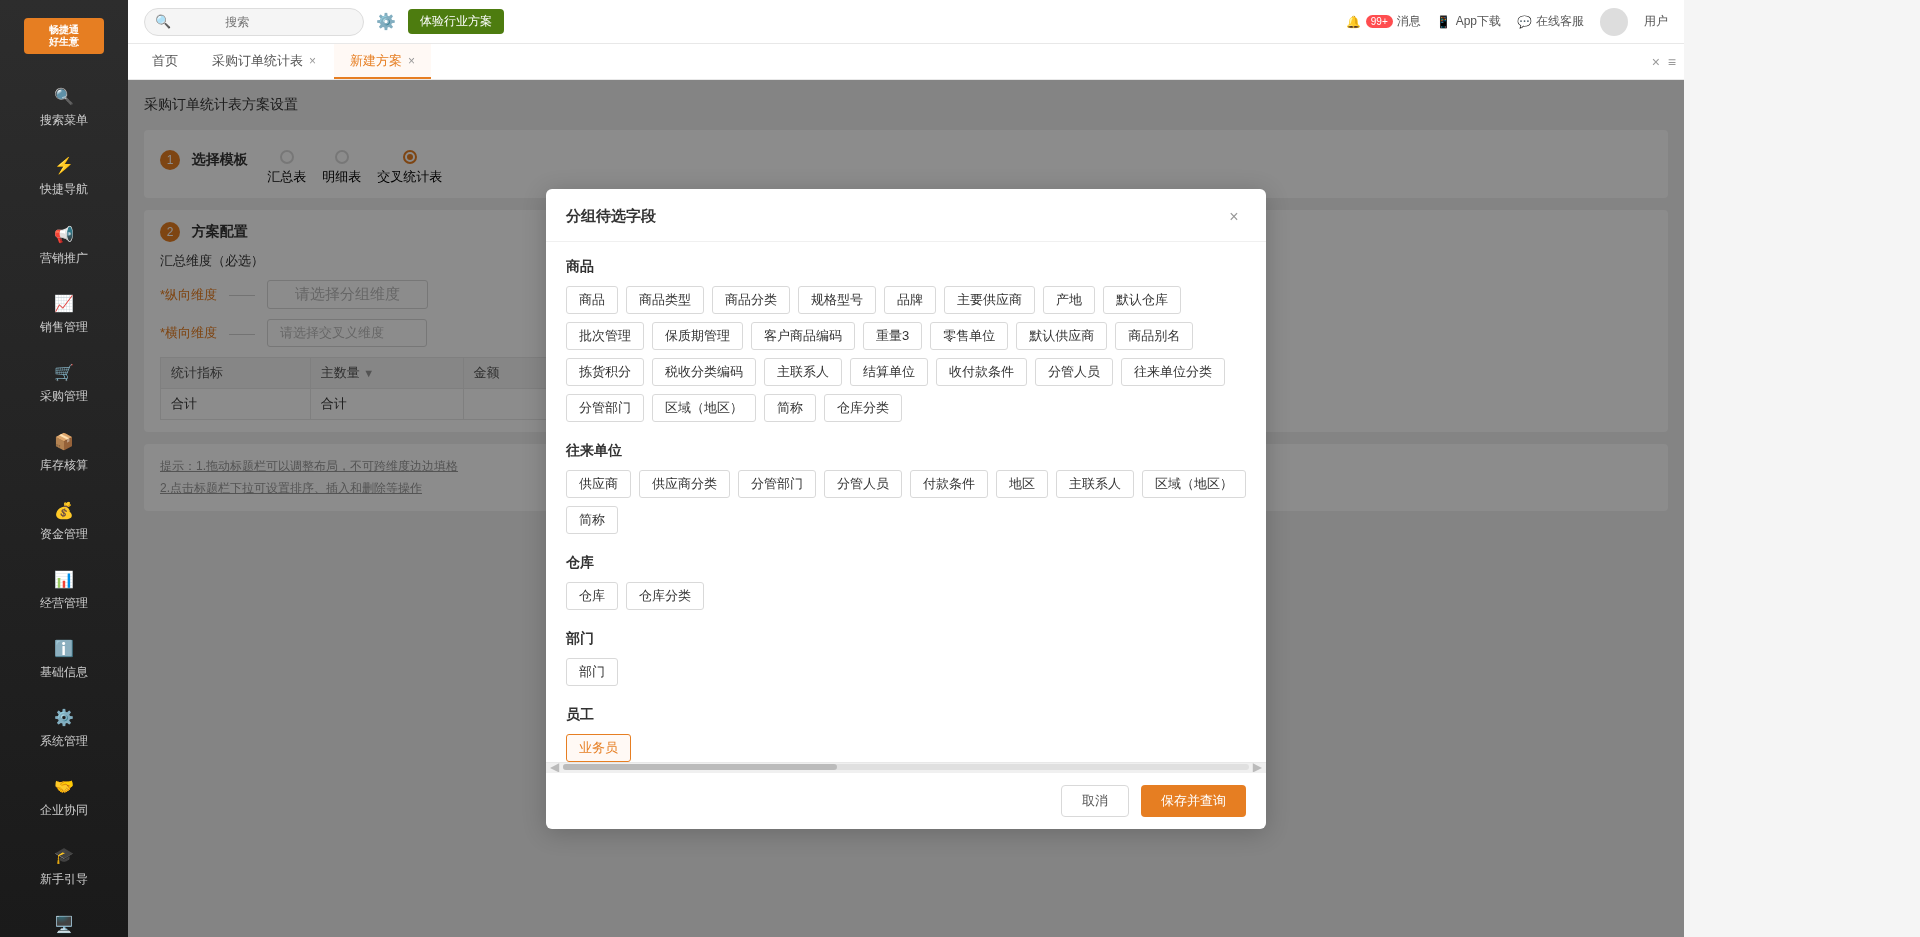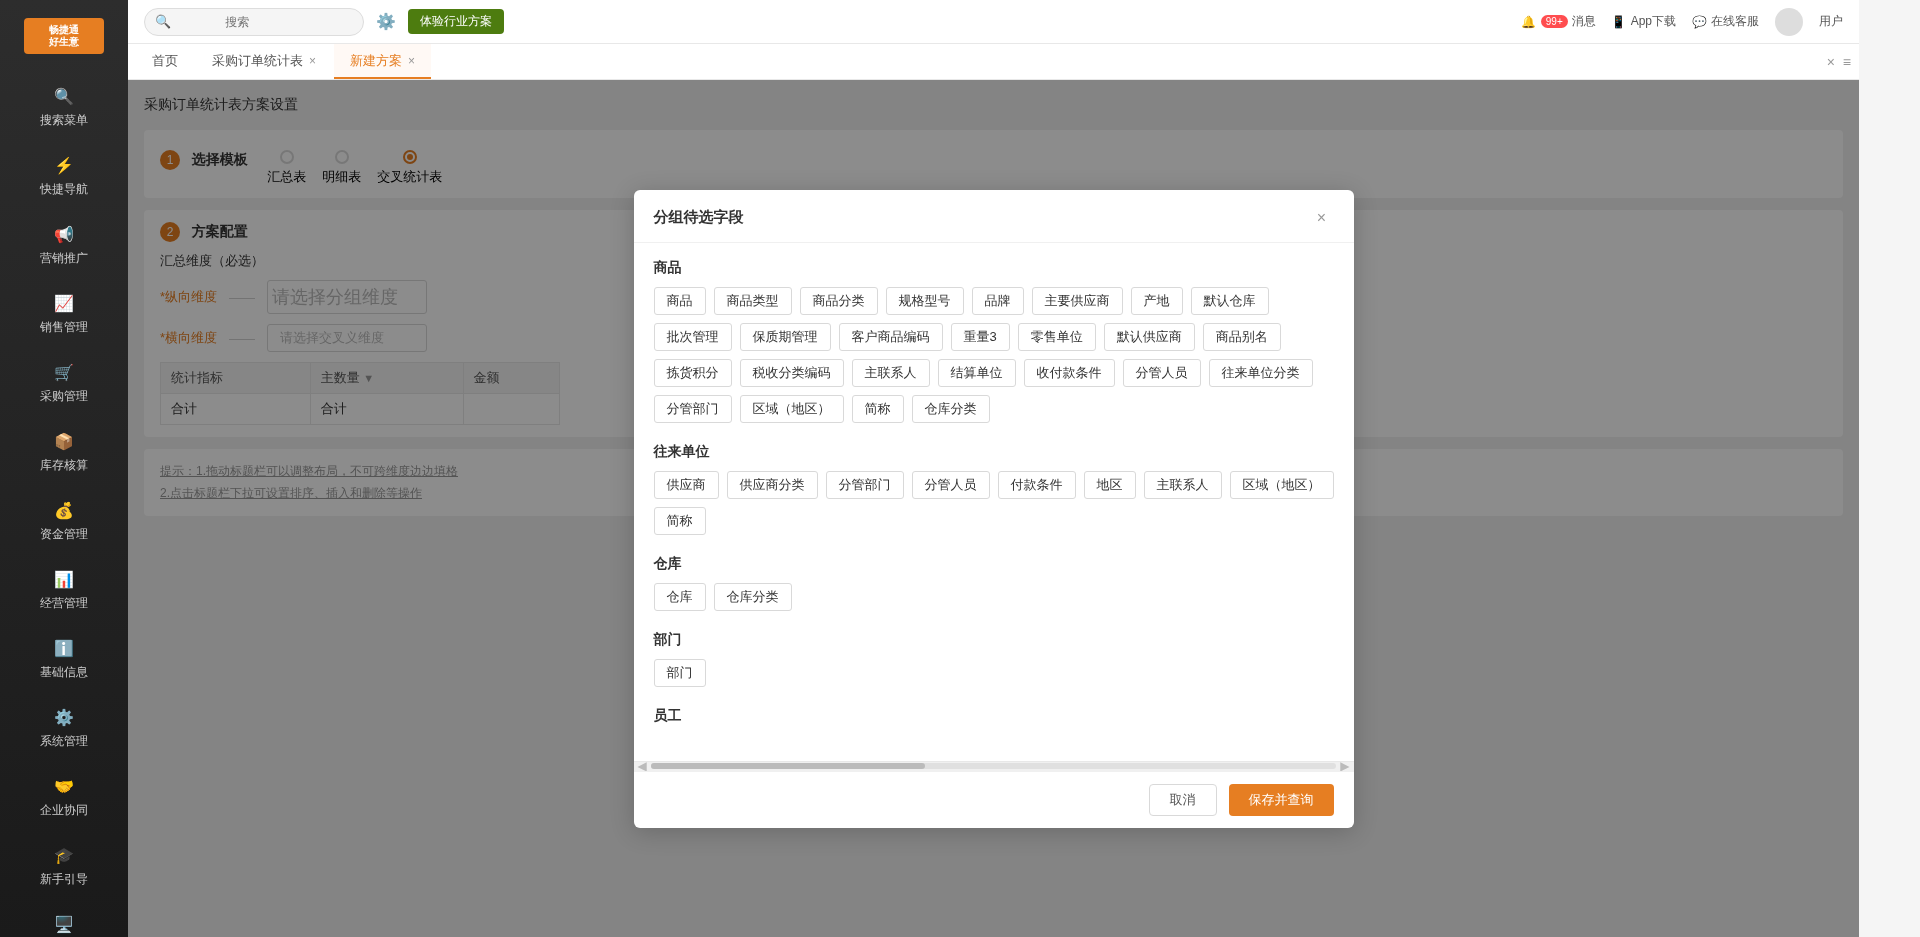--- a/index.html
+++ b/index.html
@@ -1,19 +1,19 @@
 <!DOCTYPE html>
 <html><head>
   <meta charset="utf-8">
   <style>
     * { box-sizing: border-box; margin: 0; padding: 0; }
     body { font-family: "Microsoft YaHei", "PingFang SC", sans-serif; font-size: 13px; background: #f5f5f5; overflow: hidden; }
 
     
-    .app-wrapper { display: flex; height: 937px; width: 1859px; }
+    .app-wrapper { display: flex; height: 937px; width: 1684px; }
 
     
     .sidebar { width: 128px; background: linear-gradient(180deg, #2d2d2d 0%, #1a1a1a 100%); display: flex; flex-direction: column; align-items: center; padding-top: 10px; flex-shrink: 0; }
     .sidebar-logo { width: 100%; padding: 8px; display: flex; align-items: center; justify-content: center; margin-bottom: 10px; }
     .logo-img { width: 80px; height: 36px; background: #e67e22; border-radius: 4px; display: flex; align-items: center; justify-content: center; color: white; font-size: 12px; font-weight: bold; }
     .sidebar-item { width: 100%; display: flex; flex-direction: column; align-items: center; padding: 12px 0; cursor: pointer; color: #ccc; font-size: 12px; gap: 4px; }
     .sidebar-item .icon-circle { width: 24px; height: 24px; display: flex; align-items: center; justify-content: center; font-size: 16px; }
 
     
     .main { flex: 1; display: flex; flex-direction: column; overflow: hidden; }
@@ -236,21 +236,21 @@
 
         <div class="step-section">
           <span class="step-badge">2</span>
           <span class="step-label">方案配置</span>
 
           <div style="margin-top:10px; font-size:13px; color:#333; margin-bottom:10px;">汇总维度（必选）</div>
 
           <div style="display:flex; gap:12px; align-items:center; margin-bottom:10px;">
             <span style="color:#e67e22; font-size:13px;">*纵向维度</span>
             <span style="color:#ccc;">——</span>
-            <div style="border:1px solid #d9d9d9; border-radius:3px; padding:4px 4px; min-width:160px; color:#bbb; font-size:18px;">请选择分组维度</div>
+            <div style="border:1px solid #d9d9d9; border-radius:3px; padding:4px 27px; min-width:160px; color:#bbb; font-size:15px;">请选择分组维度</div>
           </div>
           <div style="display:flex; gap:12px; align-items:center; margin-bottom:10px;">
             <span style="color:#e67e22; font-size:13px;">*横向维度</span>
             <span style="color:#ccc;">——</span>
             <div style="border:1px solid #d9d9d9; border-radius:3px; padding:4px 12px; min-width:160px; color:#bbb; font-size:13px;">请选择交叉义维度</div>
           </div>
 
 
           <table class="bg-table" style="width:400px;">
             <thead>
@@ -345,20 +345,23 @@
 
             <div class="field-section">
               <div class="section-title">部门</div>
               <div class="field-grid">
                 <span class="field-tag">部门</span>
               </div>
             </div>
 
             <div class="field-section">
               <div class="section-title">员工</div>
+              <div class="field-grid">
+                <span class="field-tag selected">业务员</span>
+              </div>
             </div>
 
           </div>
 
           <div class="dialog-hscroll">
             <span style="color:#bbb; font-size:12px; margin-right:4px;">◀</span>
             <div class="hscroll-track">
               <div class="hscroll-thumb"></div>
             </div>
             <span style="color:#bbb; font-size:12px; margin-left:4px;">▶</span>

